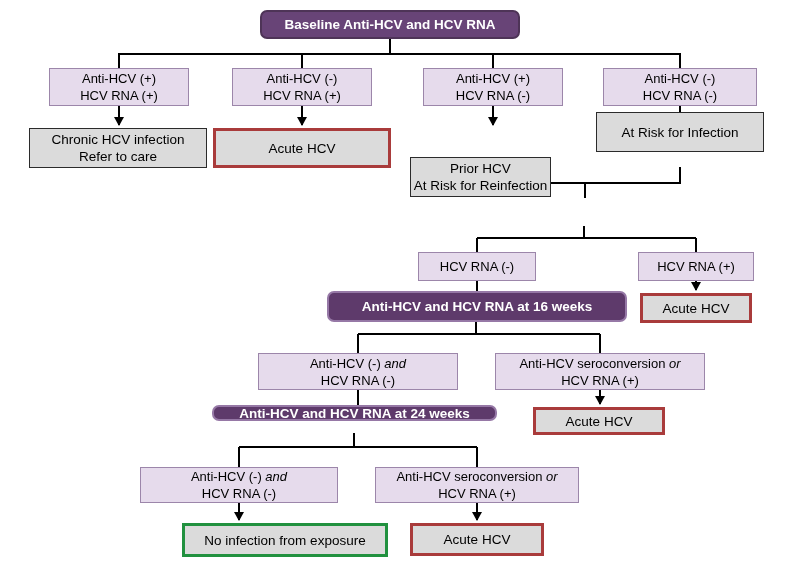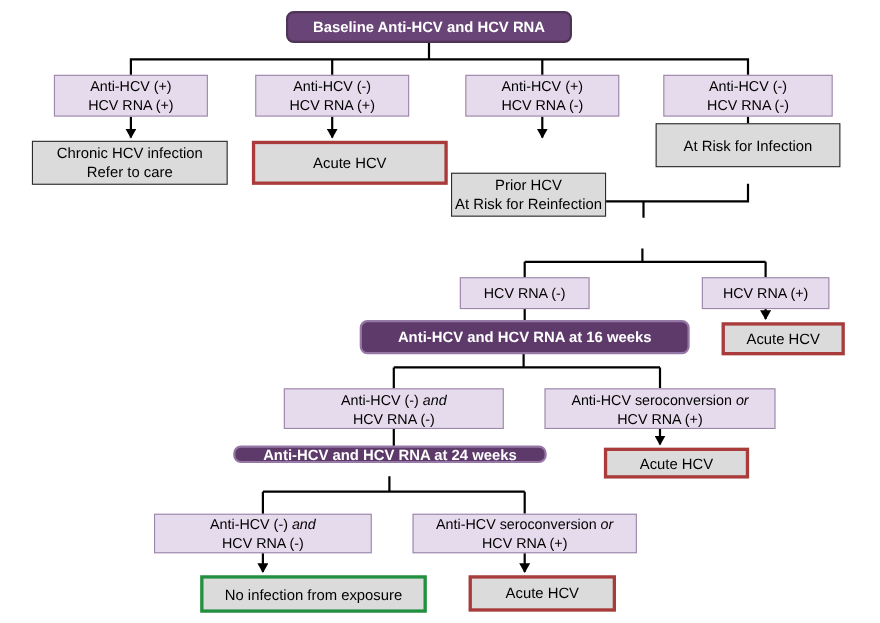--- a/index.html
+++ b/index.html
@@ -34,21 +34,21 @@
     border:2px solid var(--header-border-dark);
     text-align:center;
   }
   .decision{
     background:var(--decision-fill);
     border:1px solid var(--decision-border);
     text-align:center;
   }
   .outcome{background:var(--outcome-fill);font-size:13.5px;}
   .outcome.dark{border:1.5px solid var(--outcome-border-dark);}
-  .outcome.red{border:3px solid var(--outcome-border-red);margin-left:16px;}
+  .outcome.red{border:3px solid var(--outcome-border-red);}
   .outcome.green{border:3px solid var(--outcome-border-green);margin-left:46px;}
   .em{font-style:italic;}
 </style>
 </head>
 <body>
 
 <div class="stage">
 
   <svg class="wires" width="800" height="566" viewBox="0 0 800 566">
     <defs>

